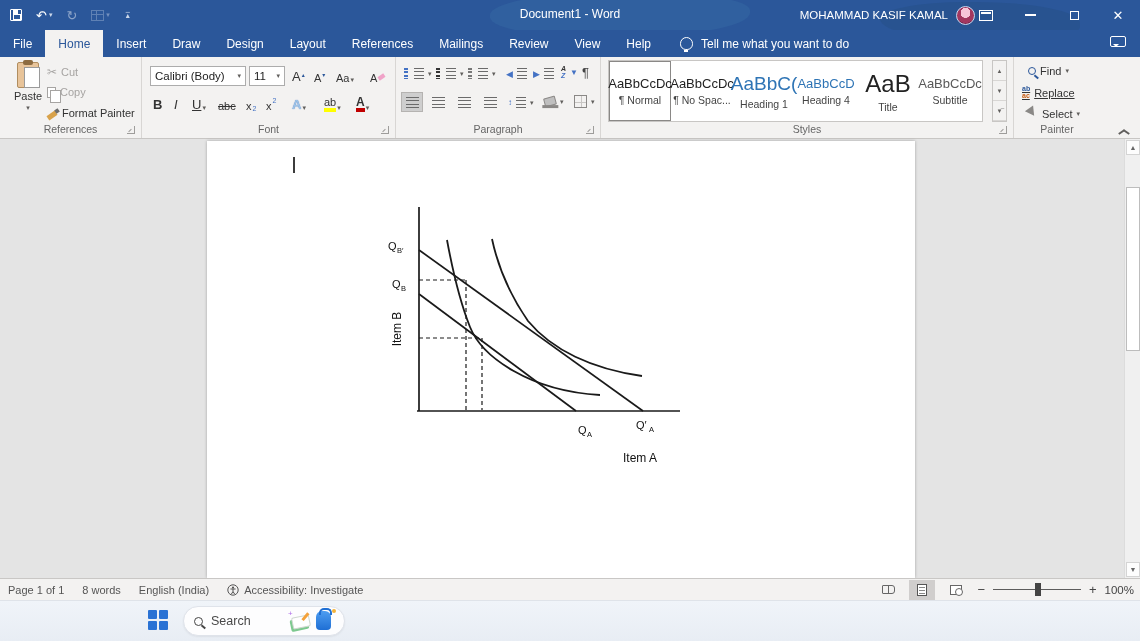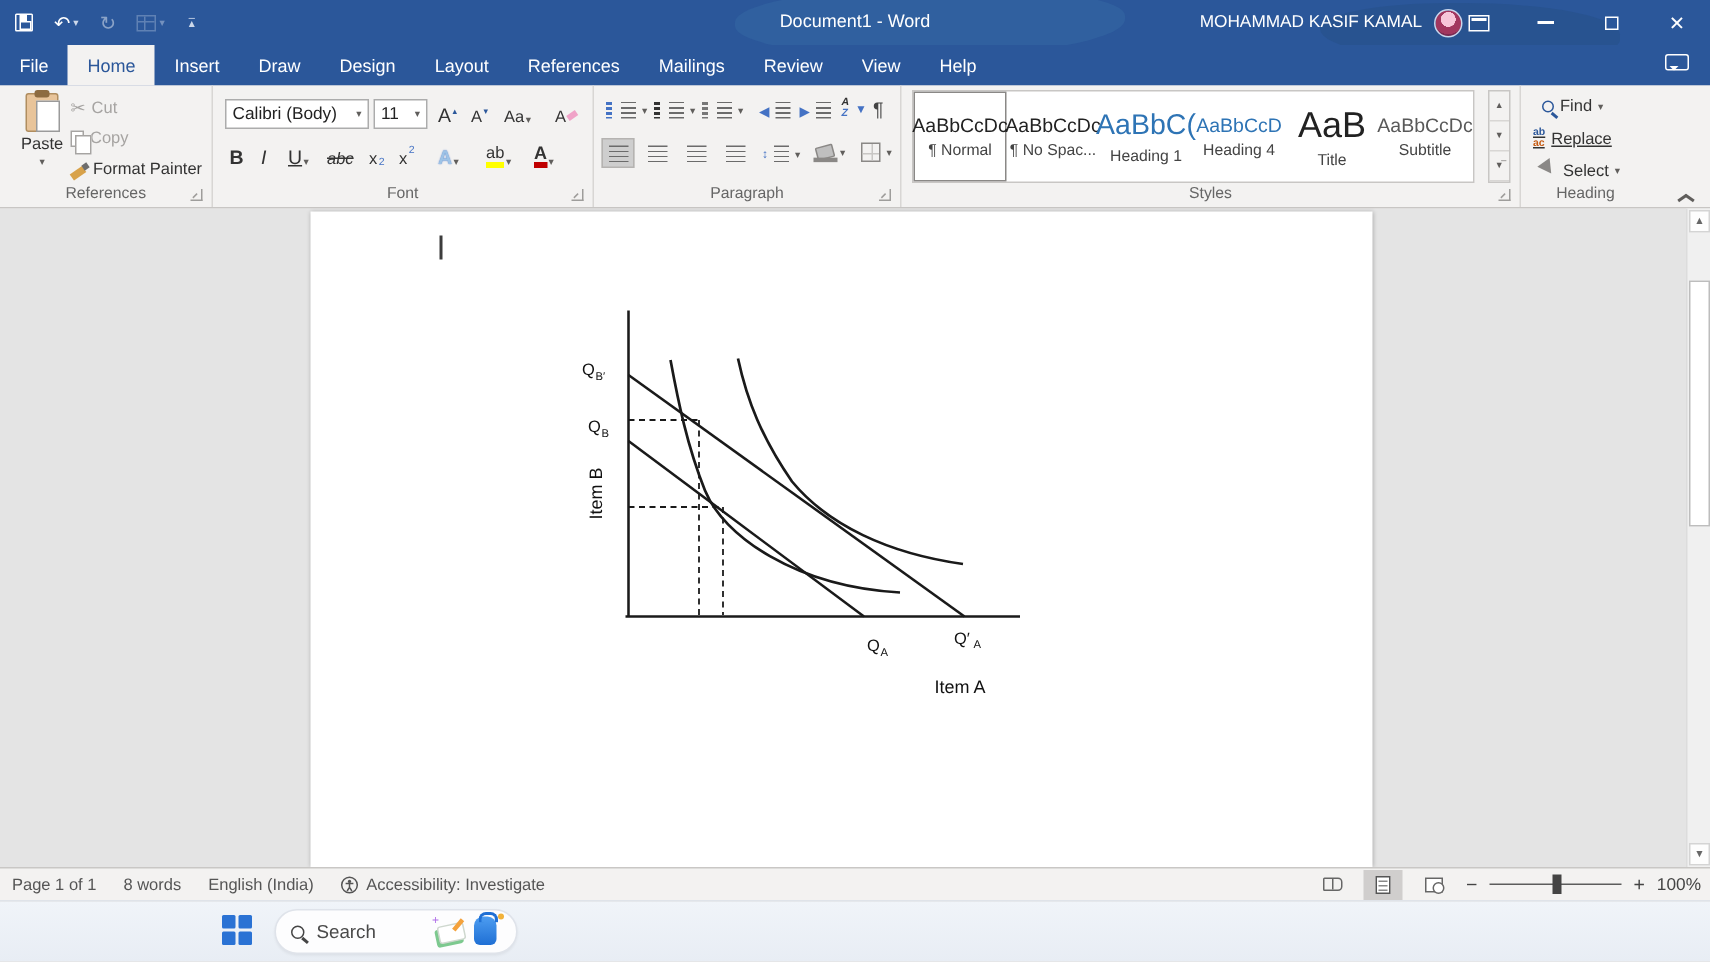--- a/index.html
+++ b/index.html
@@ -197,20 +197,24 @@
     <div class="tab sel">Home</div>
     <div class="tab">Insert</div>
     <div class="tab">Draw</div>
     <div class="tab">Design</div>
     <div class="tab">Layout</div>
     <div class="tab">References</div>
     <div class="tab">Mailings</div>
     <div class="tab">Review</div>
     <div class="tab">View</div>
     <div class="tab">Help</div>
+    <div class="tellme">
+      <span class="bulb"></span>
+      <span>Tell me what you want to do</span>
+    </div>
   </div>
   <div class="comment-ic"></div>
 
   <div class="ribbon">
 
     <div class="rgroup" style="left:0;width:142px;">
       <div class="rbtn" style="left:14px;top:5px;flex-direction:column;gap:2px;">
         <span class="clip-ic"></span>
         <span>Paste</span>
         <span class="cv">▾</span>
@@ -260,21 +264,21 @@
       <div class="fbtn bold" style="left:11px;top:37px;">
           <span>B</span>
         </div>
       <div class="fbtn ital" style="left:32px;top:37px;">
           <span>I</span>
         </div>
       <div class="fbtn" style="left:50px;top:37px;">
           <span class="und">U</span>
           <span class="cv">▾</span>
         </div>
-      <div class="fbtn" style="left:76px;top:37px;font-style:italic;">
+      <div class="fbtn" style="left:76px;top:37px;">
           <span class="strike">abc</span>
         </div>
       <div class="fbtn subsup" style="left:104px;top:37px;">
           <span>x</span>
           <small style="color:#4472c4;">2</small>
         </div>
       <div class="fbtn subsup" style="left:124px;top:37px;">
           <span>x</span>
           <small style="margin-bottom:8px;color:#4472c4;">2</small>
         </div>
@@ -407,21 +411,21 @@
             <i>ab</i>
             <i>ac</i>
           </span>
         <span>Replace</span>
       </div>
       <div class="rbtn" style="left:14px;top:50px;">
         <span class="selarrow"></span>
         <span>Select</span>
           <span class="cv">▾</span>
       </div>
-      <div class="glabel">Heading</div>
+      <div class="glabel">Painter</div>
     </div>
 
     <div class="collapse"></div>
   </div>
 
   <div class="docarea">
     <div class="page">
       <div class="caret"></div>
 
       <svg width="310" height="272" viewBox="0 0 310 272" style="position:absolute;left:173px;top:56px;">

